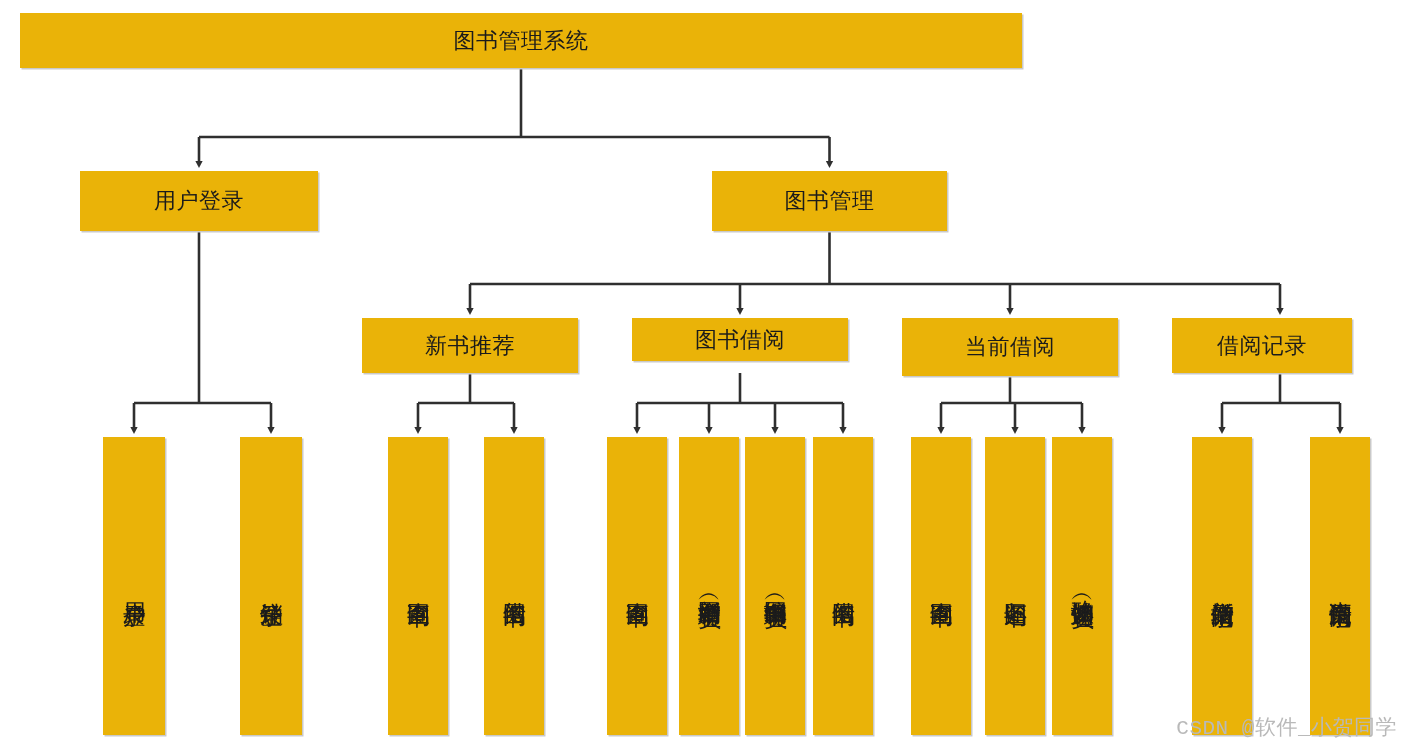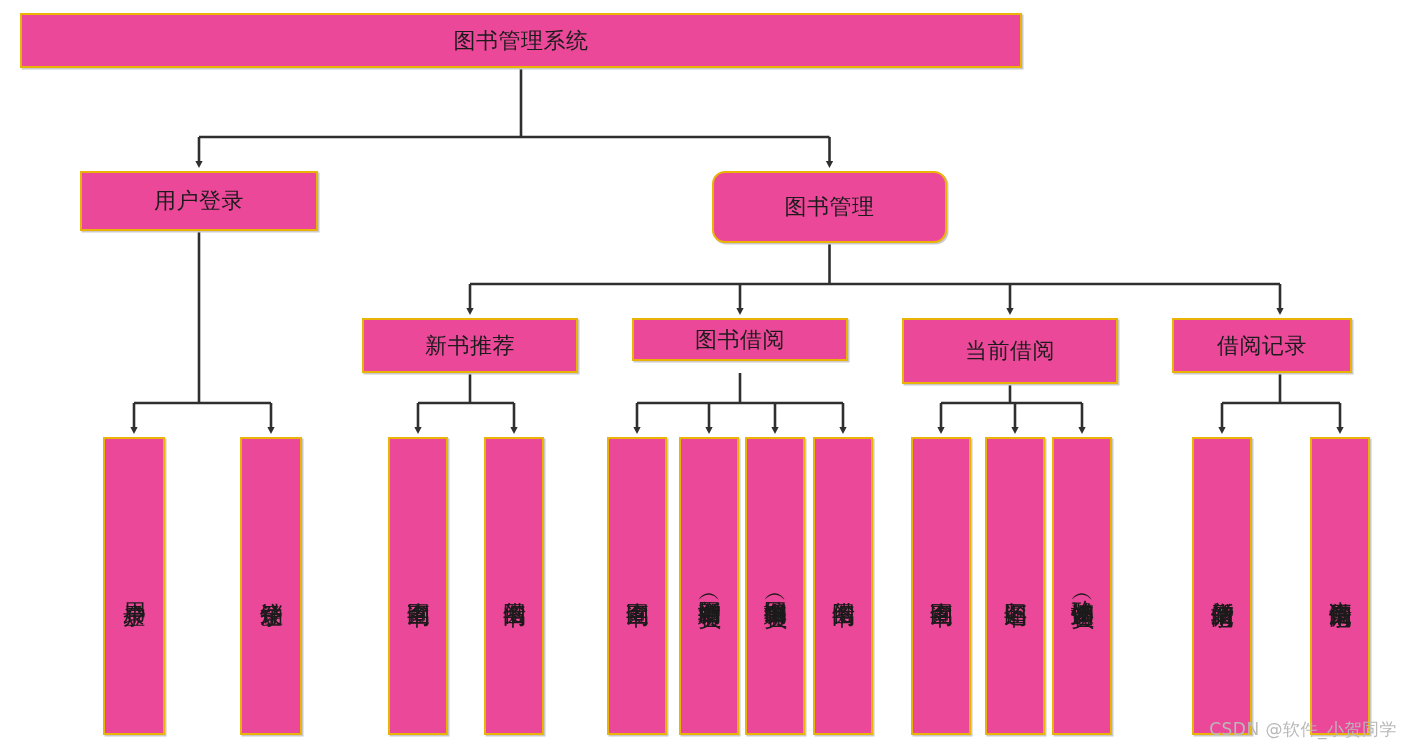--- a/index.html
+++ b/index.html
@@ -17,21 +17,21 @@
   #diagram-root {
     position: absolute;
     left: 0;
     top: 0;
     width: 1405px;
     height: 747px;
   }
   .node-box {
     position: absolute;
     box-sizing: border-box;
-    background: #ec4899;
+    background: #eab308;
     border: 2px solid #eab308;
     box-shadow: 1.5px 1.5px 0 0 #c9c9c9;
   }
   .node-label-h {
     position: absolute;
     left: 0; right: 0; top: 0; bottom: 0;
     display: flex;
     align-items: center;
     justify-content: center;
     font-size: 22px;
@@ -58,25 +58,26 @@
     left: 0;
     top: 0;
     width: 1405px;
     height: 747px;
     pointer-events: none;
   }
   .watermark {
     position: absolute;
     right: 8px;
     bottom: 6px;
-    font-size: 17px;
+    font-size: 21px;
     color: #b9b9b9;
     letter-spacing: 0.5px;
     white-space: nowrap;
     user-select: none;
+    font-family: Liberation Mono, monospace;
   }
 </style>
 </head>
 <body>
 
 <div id="diagram-root">
   <svg id="connectors" viewBox="0 0 1405 747" xmlns="http://www.w3.org/2000/svg">
     <defs>
       <marker id="arrowhead" markerWidth="9" markerHeight="9" refX="1.5" refY="4.5" orient="auto" markerUnits="userSpaceOnUse">
         <path d="M0,0.6 L7.5,4.5 L0,8.4 z" fill="#2f2f2f"></path>
@@ -119,30 +120,30 @@
       </g>
   </svg>
 
   <div id="nodes-layer">
       <div class="node-box" style="left: 20px; top: 13px; width: 1002px; height: 55px;">
         <div class="node-label-h">图书管理系统</div>
       </div>
       <div class="node-box" style="left: 80px; top: 171px; width: 238px; height: 60px;">
         <div class="node-label-h">用户登录</div>
       </div>
-      <div class="node-box" style="left: 712px; top: 171px; width: 235px; height: 72px; border-radius: 13px;">
+      <div class="node-box" style="left: 712px; top: 171px; width: 235px; height: 60px;">
         <div class="node-label-h">图书管理</div>
       </div>
       <div class="node-box" style="left: 362px; top: 318px; width: 216px; height: 55px; padding-left: 21px;">
         <div class="node-label-h">新书推荐</div>
       </div>
       <div class="node-box" style="left: 632px; top: 318px; width: 216px; height: 43px;">
         <div class="node-label-h">图书借阅</div>
       </div>
-      <div class="node-box" style="left: 902px; top: 318px; width: 216px; height: 66px;">
+      <div class="node-box" style="left: 902px; top: 318px; width: 216px; height: 58px;">
         <div class="node-label-h">当前借阅</div>
       </div>
       <div class="node-box" style="left: 1172px; top: 318px; width: 180px; height: 55px;">
         <div class="node-label-h">借阅记录</div>
       </div>
       <div class="node-box" style="left: 103px; top: 437px; width: 62px; height: 298px;">
         <div class="node-label-v">用户登录</div>
       </div>
       <div class="node-box" style="left: 240px; top: 437px; width: 62px; height: 298px;">
         <div class="node-label-v">注销登录</div>

